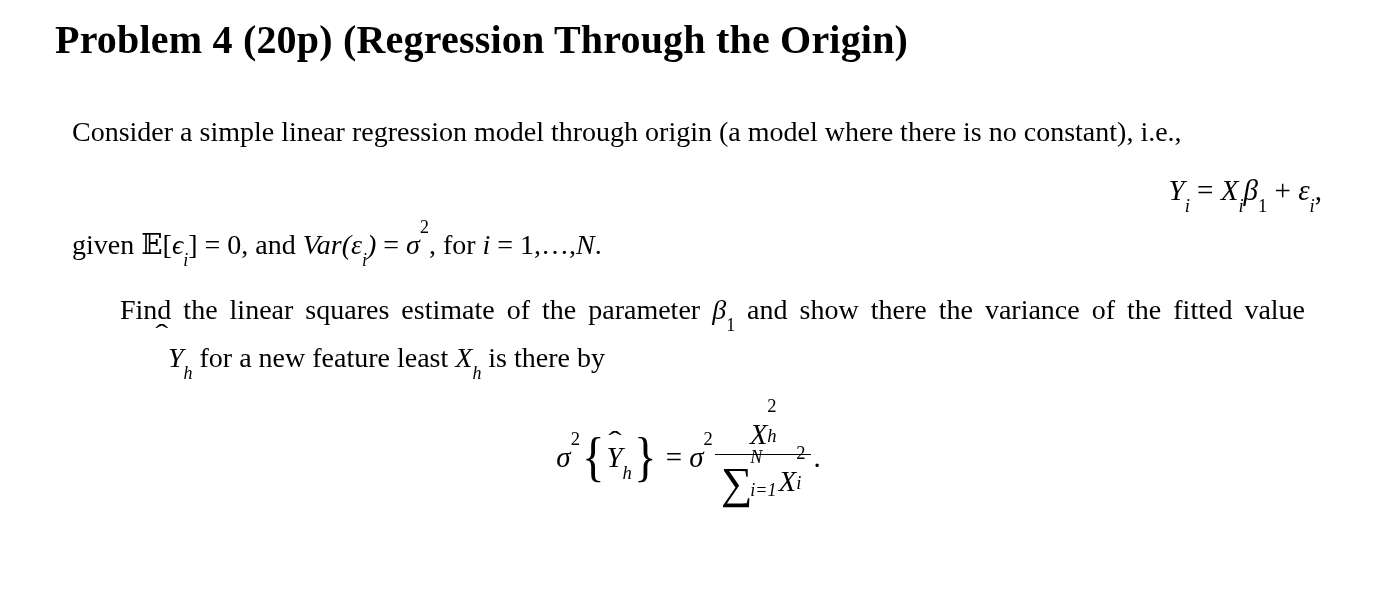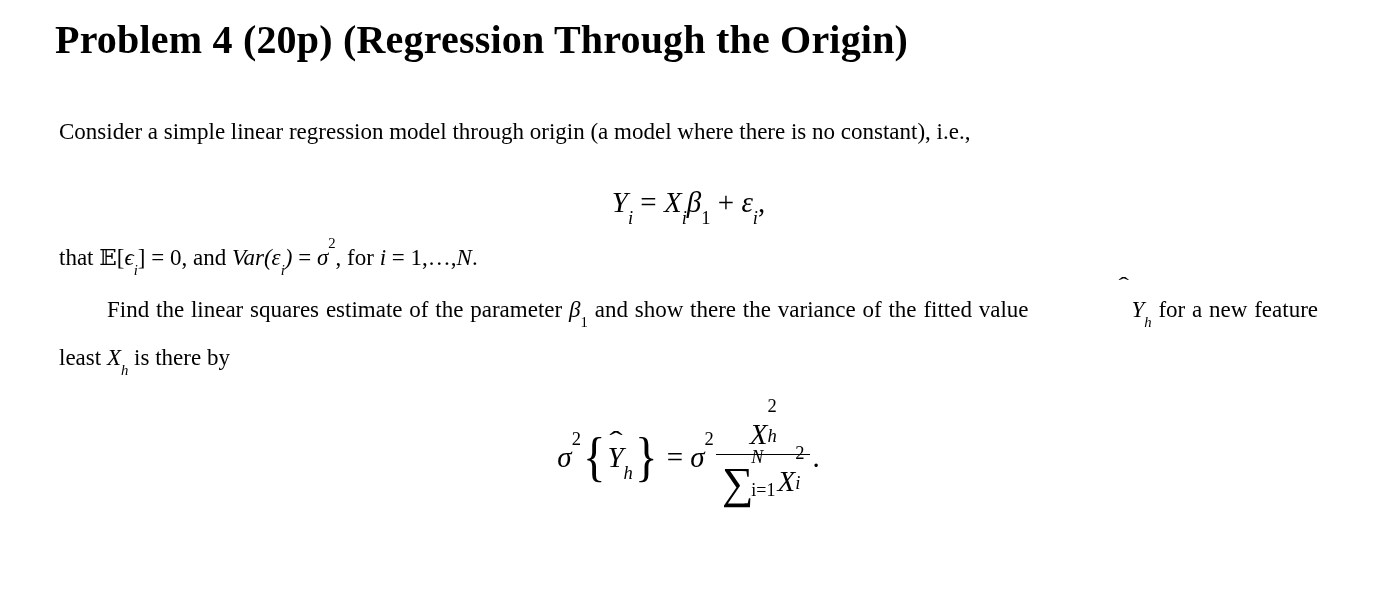--- a/index.html
+++ b/index.html
@@ -37,45 +37,45 @@
     font-weight: bold;
     letter-spacing: 0.2px;
     line-height: 1.12;
     margin: 0;
     padding-top: 18px;
     white-space: nowrap;
   }
 
   
   .para {
-    font-size: 23px;
+    font-size: 28px;
     line-height: 48px;
     text-align: justify;
     text-justify: inter-word;
-    margin: 4px;
+    margin: 17px;
   }
   .para-1 { margin-top: 45px; }
   .para-2 { margin-top: 10px; }
   .indent { text-indent: 48px; }
 
   
   .math {
     font-family: "Liberation Serif", "DejaVu Serif", serif;
     font-style: italic;
     white-space: nowrap;
   }
   .mathup { font-style: normal; }
 
   .eq-display {
     text-align: center;
     font-size: 29px;
     margin: 0;
     padding: 0;
   }
-  .eq-1 { margin-top: 30px; margin-bottom: 14px; }
+  .eq-1 { margin-top: 18px; margin-bottom: 14px; text-align: right; }
 
   .eq-2 {
     margin-top: 30px;
   }
 
   sub, sup {
     font-size: 0.64em;
     line-height: 0;
     position: relative;
     font-style: italic;
@@ -165,20 +165,21 @@
   .sum .lim .top {
     display: block;
     position: relative;
     top: -0.52em;
     font-style: italic;
   }
   .sum .lim .bot {
     display: block;
     position: relative;
     top: 0.30em;
+    font-style: italic;
   }
 
   
   .subsup {
     display: inline-block;
     vertical-align: baseline;
     font-size: 0.64em;
     line-height: 1;
     text-align: left;
     position: relative;
@@ -208,21 +209,21 @@
     <h1 class="title">Problem 4 (20p) (Regression Through the Origin)</h1>
 
     <p class="para para-1">
       <span>Consider a simple linear regression model through origin (a model where there is no constant), i.e.,</span>
     </p>
 
     <div class="eq-display eq-1">
       <span class="math nb"><span class="math">Y</span><sub>i</sub><span class="mathup">&nbsp;<span>=</span>&nbsp;</span><span class="math">X</span><sub>i</sub><span class="math">β</span><sub class="up">1</sub><span class="mathup">&nbsp;<span>+</span>&nbsp;</span><span class="math">ε</span><sub>i</sub><span class="mathup">,</span></span>
     </div>
 
-    <p class="para para-2"><span>that</span>
+    <p class="para para-2"><span>given</span>
       <span class="nb"><span class="bbE">𝔼</span><span class="mathup">[</span><span class="math">ϵ</span><sub>i</sub><span class="mathup">]</span>&nbsp;<span class="mathup">=</span>&nbsp;<span class="mathup">0,</span></span>
       <span>and</span>
       <span class="nb"><span class="math">Var</span><span class="math">(</span><span class="math">ε</span><sub>i</sub><span class="math">)</span>&nbsp;<span class="mathup">=</span>&nbsp;<span class="math">σ</span><sup class="up">2</sup><span class="mathup">,</span></span>
       <span>for</span>
       <span class="nb"><span class="math">i</span>&nbsp;<span class="mathup">=</span>&nbsp;<span class="mathup">1,…,</span><span class="math">N</span><span class="mathup">.</span></span>
     </p>
 
     <p class="para indent"><span>Find the linear squares estimate of the parameter</span>
       <span class="nb"><span class="math">β</span><sub class="up">1</sub></span>
       <span>and show there the variance of the fitted value</span>

